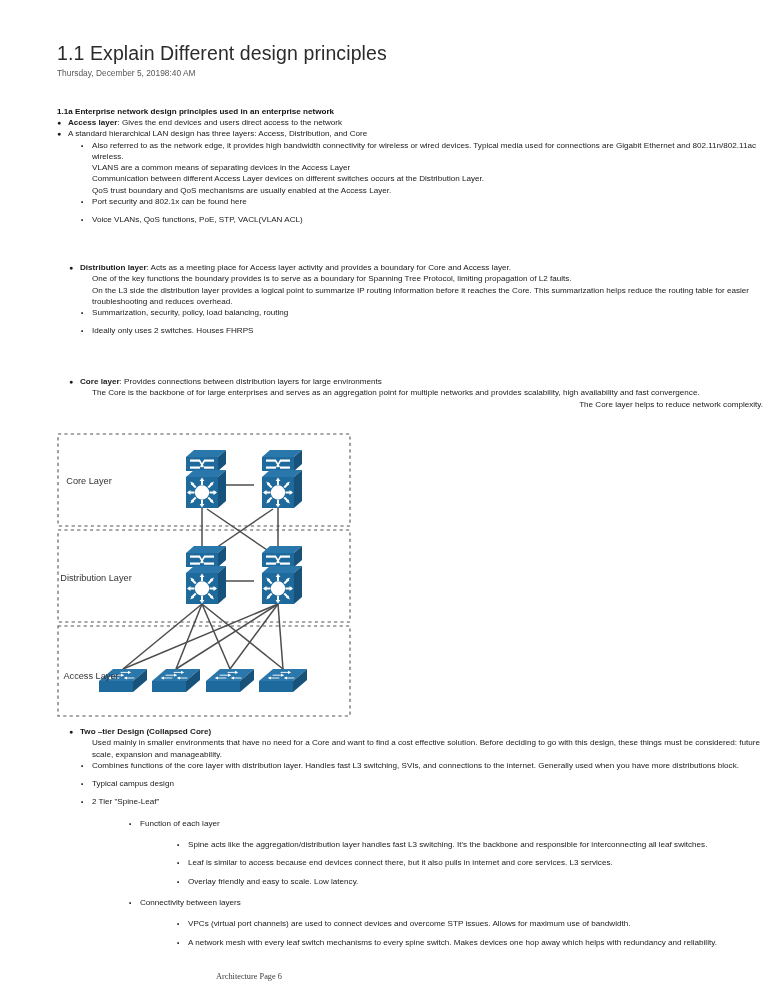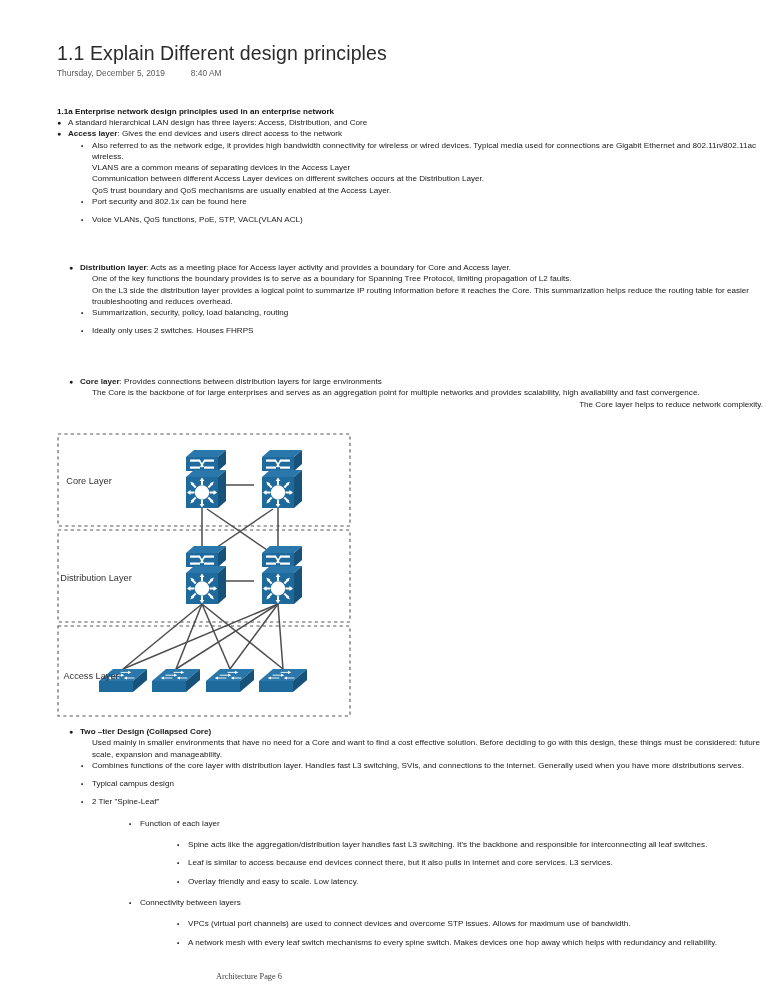--- a/index.html
+++ b/index.html
@@ -17,21 +17,21 @@
   
   .title{
     position:absolute; left:57px; top:42px;
     font-size:19.5px; font-weight:400; color:#2b2b2b;
     letter-spacing:.1px; white-space:nowrap;
   }
   .subtitle{
     position:absolute; left:57px; top:68px;
     font-size:8.4px; color:#585858; white-space:nowrap;
   }
-  .subtitle .time{ padding-left:26px; }
+  .subtitle .time{ }
 
   
   .block{ position:absolute; }
   .heading{
     font-size:8.1px; font-weight:bold; color:#111;
     white-space:nowrap; line-height:11px;
   }
 
   ul.lvl{ list-style:none; margin:0; padding:0; }
   li.item{
@@ -79,25 +79,25 @@
   <div class="title">1.1 Explain Different design principles</div>
   <div class="subtitle">
     <span>Thursday, December 5, 2019</span><span class="time">8:40 AM</span>
   </div>
 
   <div class="block" style="left:57px; top:106px; width:706px;">
     <div class="heading">1.1a Enterprise network design principles used in an enterprise network</div>
     <ul class="lvl i1">
       <li class="item">
         <span class="bul round">●</span>
+        <span class="b">Access layer</span><span>: Gives the end devices and users direct access to the network</span>
+      </li>
+      <li class="item">
+        <span class="bul round">●</span>
         <span>A standard hierarchical LAN design has three layers: Access, Distribution, and Core</span>
-      </li>
-      <li class="item">
-        <span class="bul round">●</span>
-        <span class="b">Access layer</span><span>: Gives the end devices and users direct access to the network</span>
       </li>
     </ul>
     <ul class="lvl i2" style="margin-left:24px;">
       <li class="item">
         <span class="bul square">▪</span>
         <span>Also referred to as the network edge, it provides high bandwidth connectivity for wireless or wired devices. Typical media used for connections are Gigabit Ethernet and 802.11n/802.11ac wireless.</span>
         <span class="cont">VLANS are a common means of separating devices in the Access Layer</span>
         <span class="cont">Communication between different Access Layer devices on different switches  occurs at the Distribution Layer.</span>
         <span class="cont">QoS trust boundary and QoS mechanisms are usually enabled at the Access Layer.</span>
       </li>
@@ -252,21 +252,21 @@
     <ul class="lvl">
       <li class="item">
         <span class="bul round">●</span>
         <span class="b">Two –tier Design (Collapsed Core)</span>
         <span class="cont" style="margin-left:12px;">Used mainly in smaller environments that have no need for a Core and want to find a cost effective solution. Before deciding to go with this design, these things must be considered: future scale, expansion and manageability.</span>
       </li>
     </ul>
     <ul class="lvl" style="margin-left:12px;">
       <li class="item">
         <span class="bul square">▪</span>
-        <span>Combines functions of the core layer with distribution layer. Handles fast L3 switching, SVIs, and connections to the internet. Generally used when you have more distributions serves.</span>
+        <span>Combines functions of the core layer with distribution layer. Handles fast L3 switching, SVIs, and connections to the internet. Generally used when you have more distributions block.</span>
       </li>
       <div class="gap"></div>
       <li class="item">
         <span class="bul square">▪</span>
         <span>Typical campus design</span>
       </li>
       <div class="gap"></div>
       <li class="item">
         <span class="bul square">▪</span>
         <span>2 Tier "Spine-Leaf"</span>

